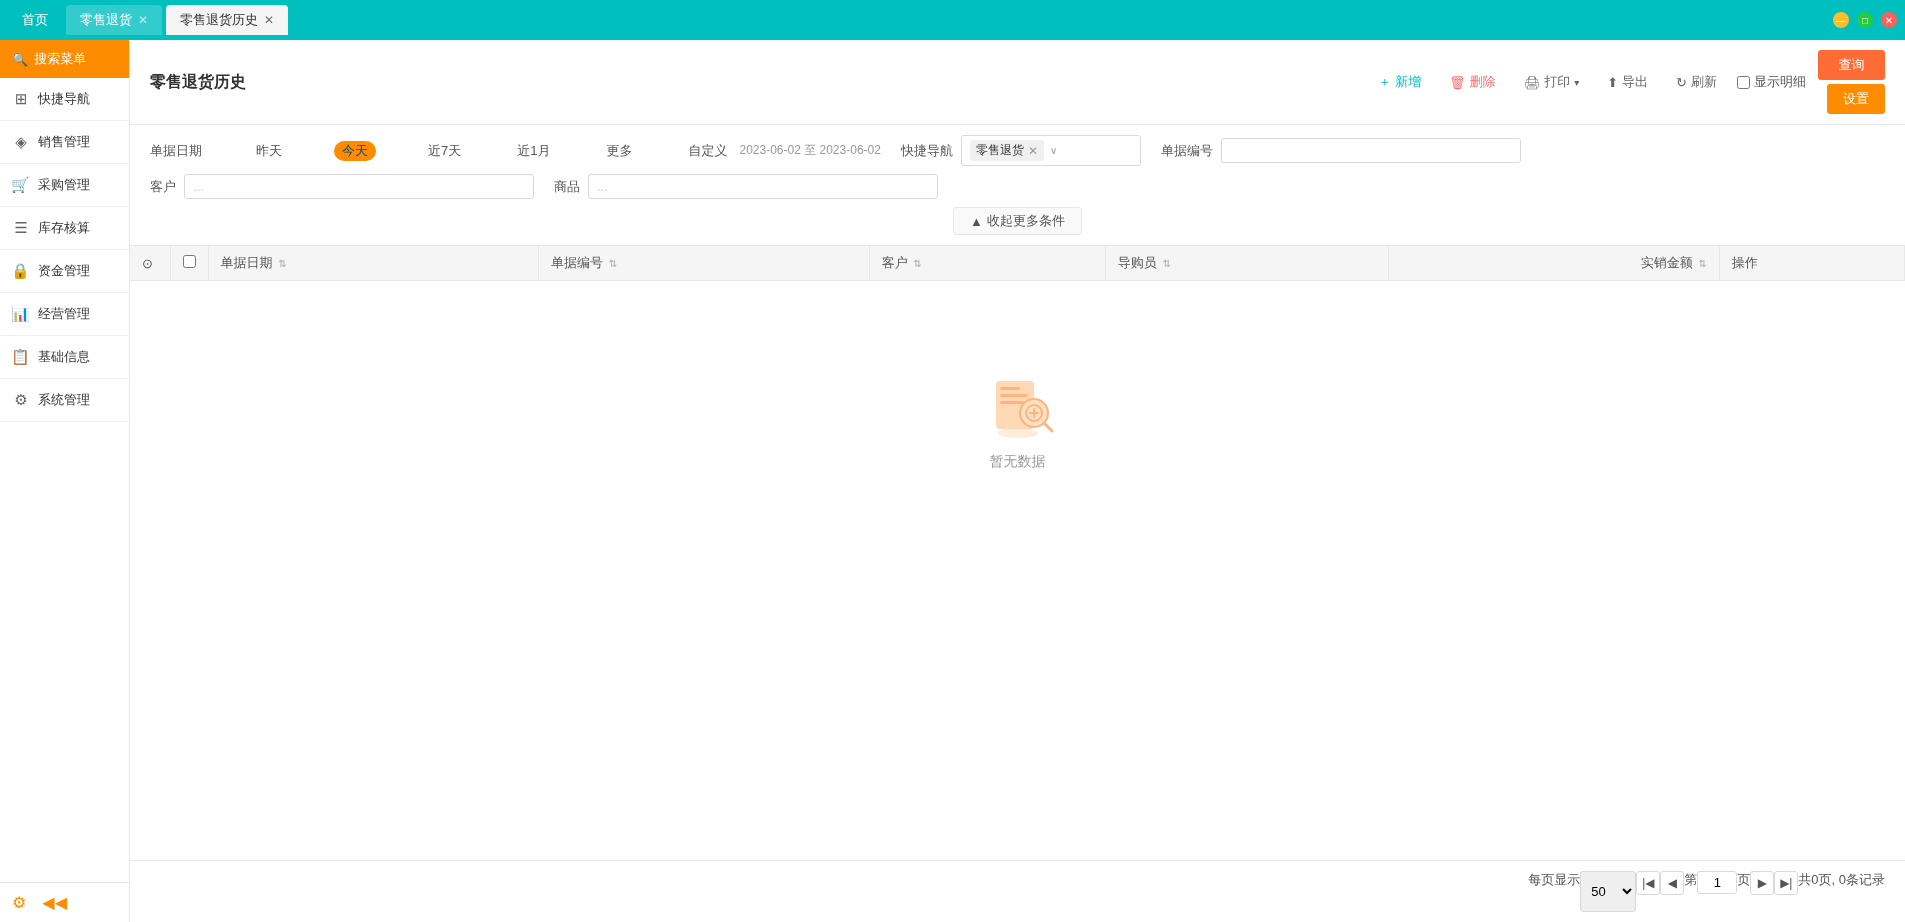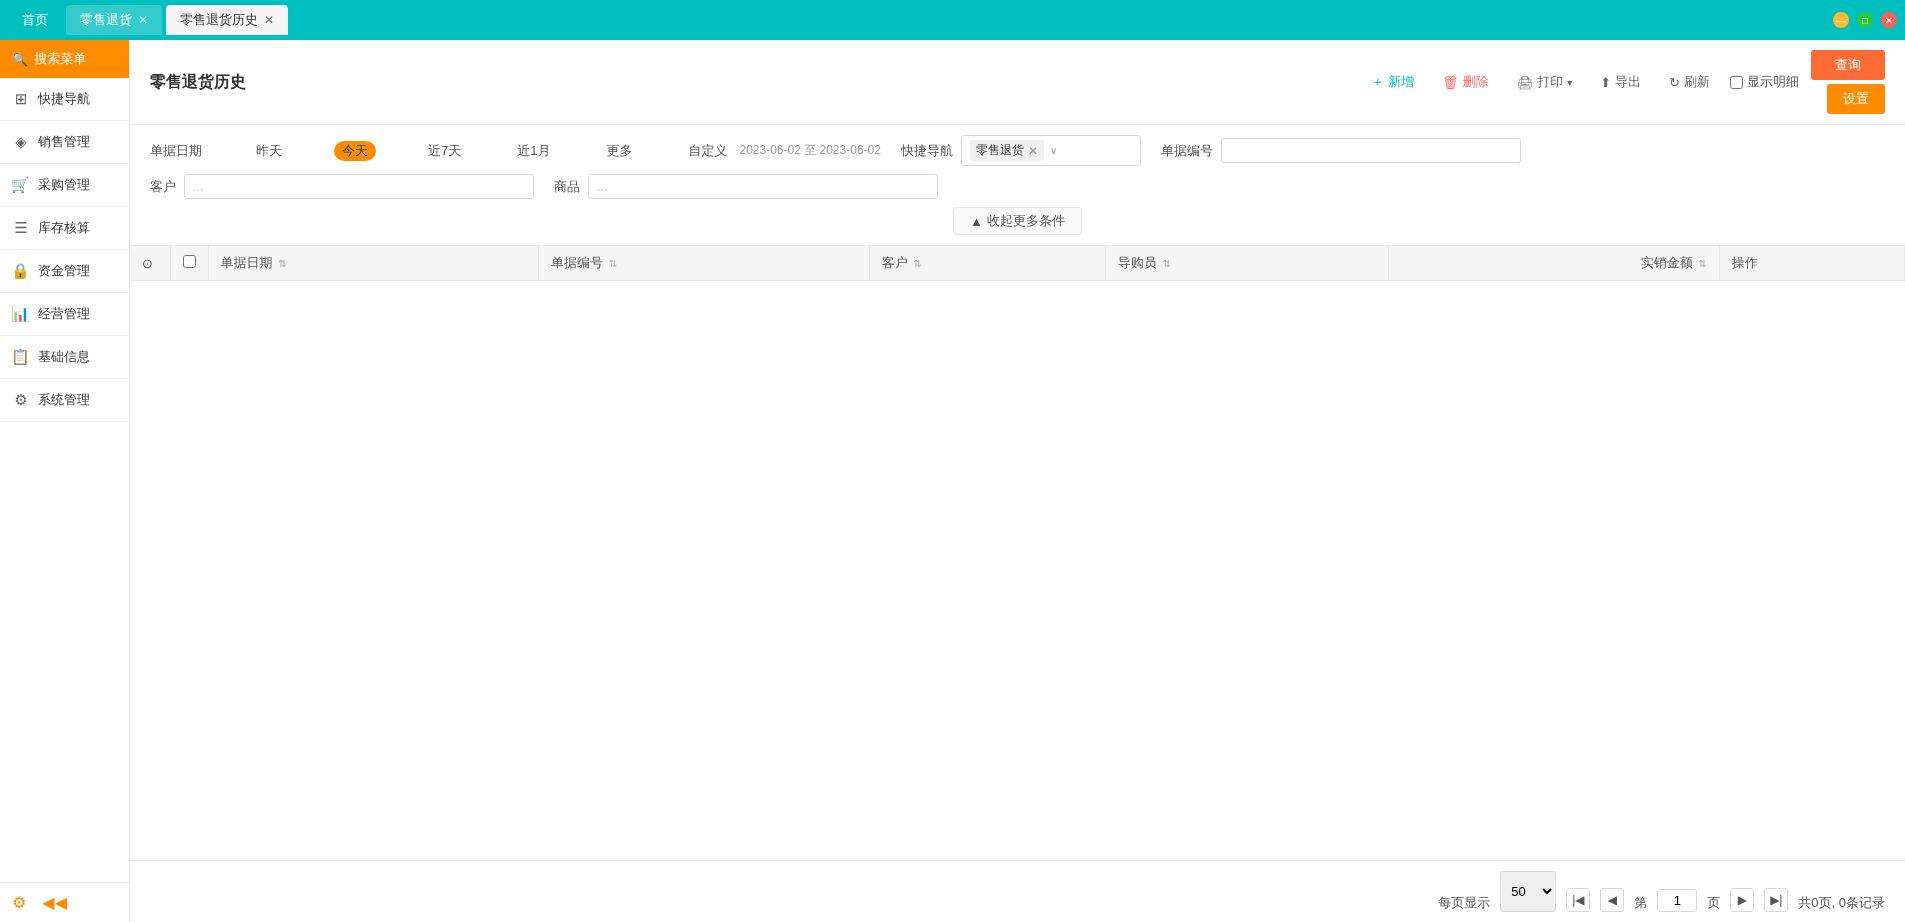--- a/index.html
+++ b/index.html
@@ -180,21 +180,21 @@
       font-size: 13px;
     }
     .set-btn {
       background: #ff8c00;
       color: #fff;
       border: none;
       padding: 6px 16px;
       border-radius: 3px;
       cursor: pointer;
       font-size: 13px;
-      margin-left: 16px;
+      margin-left: 9px;
       text-align: center;
     }
 
     
     .filter-area {
       background: #fff;
       padding: 10px 20px;
       border-bottom: 1px solid #e8e8e8;
       flex-shrink: 0;
     }
@@ -342,23 +342,22 @@
       color: #999;
       font-size: 14px;
     }
 
     
     .pagination-bar {
       background: #fff;
       border-top: 1px solid #e8e8e8;
       padding: 10px 20px;
       display: flex;
-      align-items: flex-end;
+      align-items: flex-start;
       justify-content: flex-end;
-      gap: 10px;
       flex-shrink: 0;
     }
     .page-size-label { color: #555; font-size: 13px; }
     .page-size-select {
       border: 1px solid #d9d9d9;
       border-radius: 3px;
       padding: 11px 6px;
       font-size: 13px;
       cursor: pointer;
     }
@@ -579,20 +578,37 @@
             </th>
             <th>
               <span>操作</span>
             </th>
           </tr>
         </thead>
         <tbody>
         </tbody>
       </table>
 
+      <div class="empty-state">
+        <div class="empty-icon">
+          <svg width="80" height="80" viewBox="0 0 80 80" xmlns="http://www.w3.org/2000/svg">
+            <ellipse cx="40" cy="72" rx="20" ry="5" fill="#ffd9b3" opacity="0.5"></ellipse>
+            <rect x="18" y="20" width="38" height="48" rx="4" fill="#ffd9b3"></rect>
+            <rect x="22" y="26" width="20" height="3" rx="1.5" fill="#ffb380"></rect>
+            <rect x="22" y="33" width="28" height="3" rx="1.5" fill="#ffb380"></rect>
+            <rect x="22" y="40" width="24" height="3" rx="1.5" fill="#ffb380"></rect>
+            <circle cx="56" cy="52" r="14" fill="#ffe0c0" stroke="#ffb380" stroke-width="2"></circle>
+            <line x1="66" y1="62" x2="74" y2="70" stroke="#ffb380" stroke-width="3" stroke-linecap="round"></line>
+            <circle cx="56" cy="52" r="8" fill="none" stroke="#ffb380" stroke-width="2"></circle>
+            <line x1="52" y1="52" x2="60" y2="52" stroke="#ffb380" stroke-width="2" stroke-linecap="round"></line>
+            <line x1="56" y1="48" x2="56" y2="56" stroke="#ffb380" stroke-width="2" stroke-linecap="round"></line>
+          </svg>
+        </div>
+        <span class="empty-text">暂无数据</span>
+      </div>
     </div>
 
     <div class="pagination-bar">
       <span class="page-size-label">每页显示</span>
       <select class="page-size-select">
         <option value="10">10</option>
         <option value="20">20</option>
         <option value="50" selected="">50</option>
         <option value="100">100</option>
       </select>

